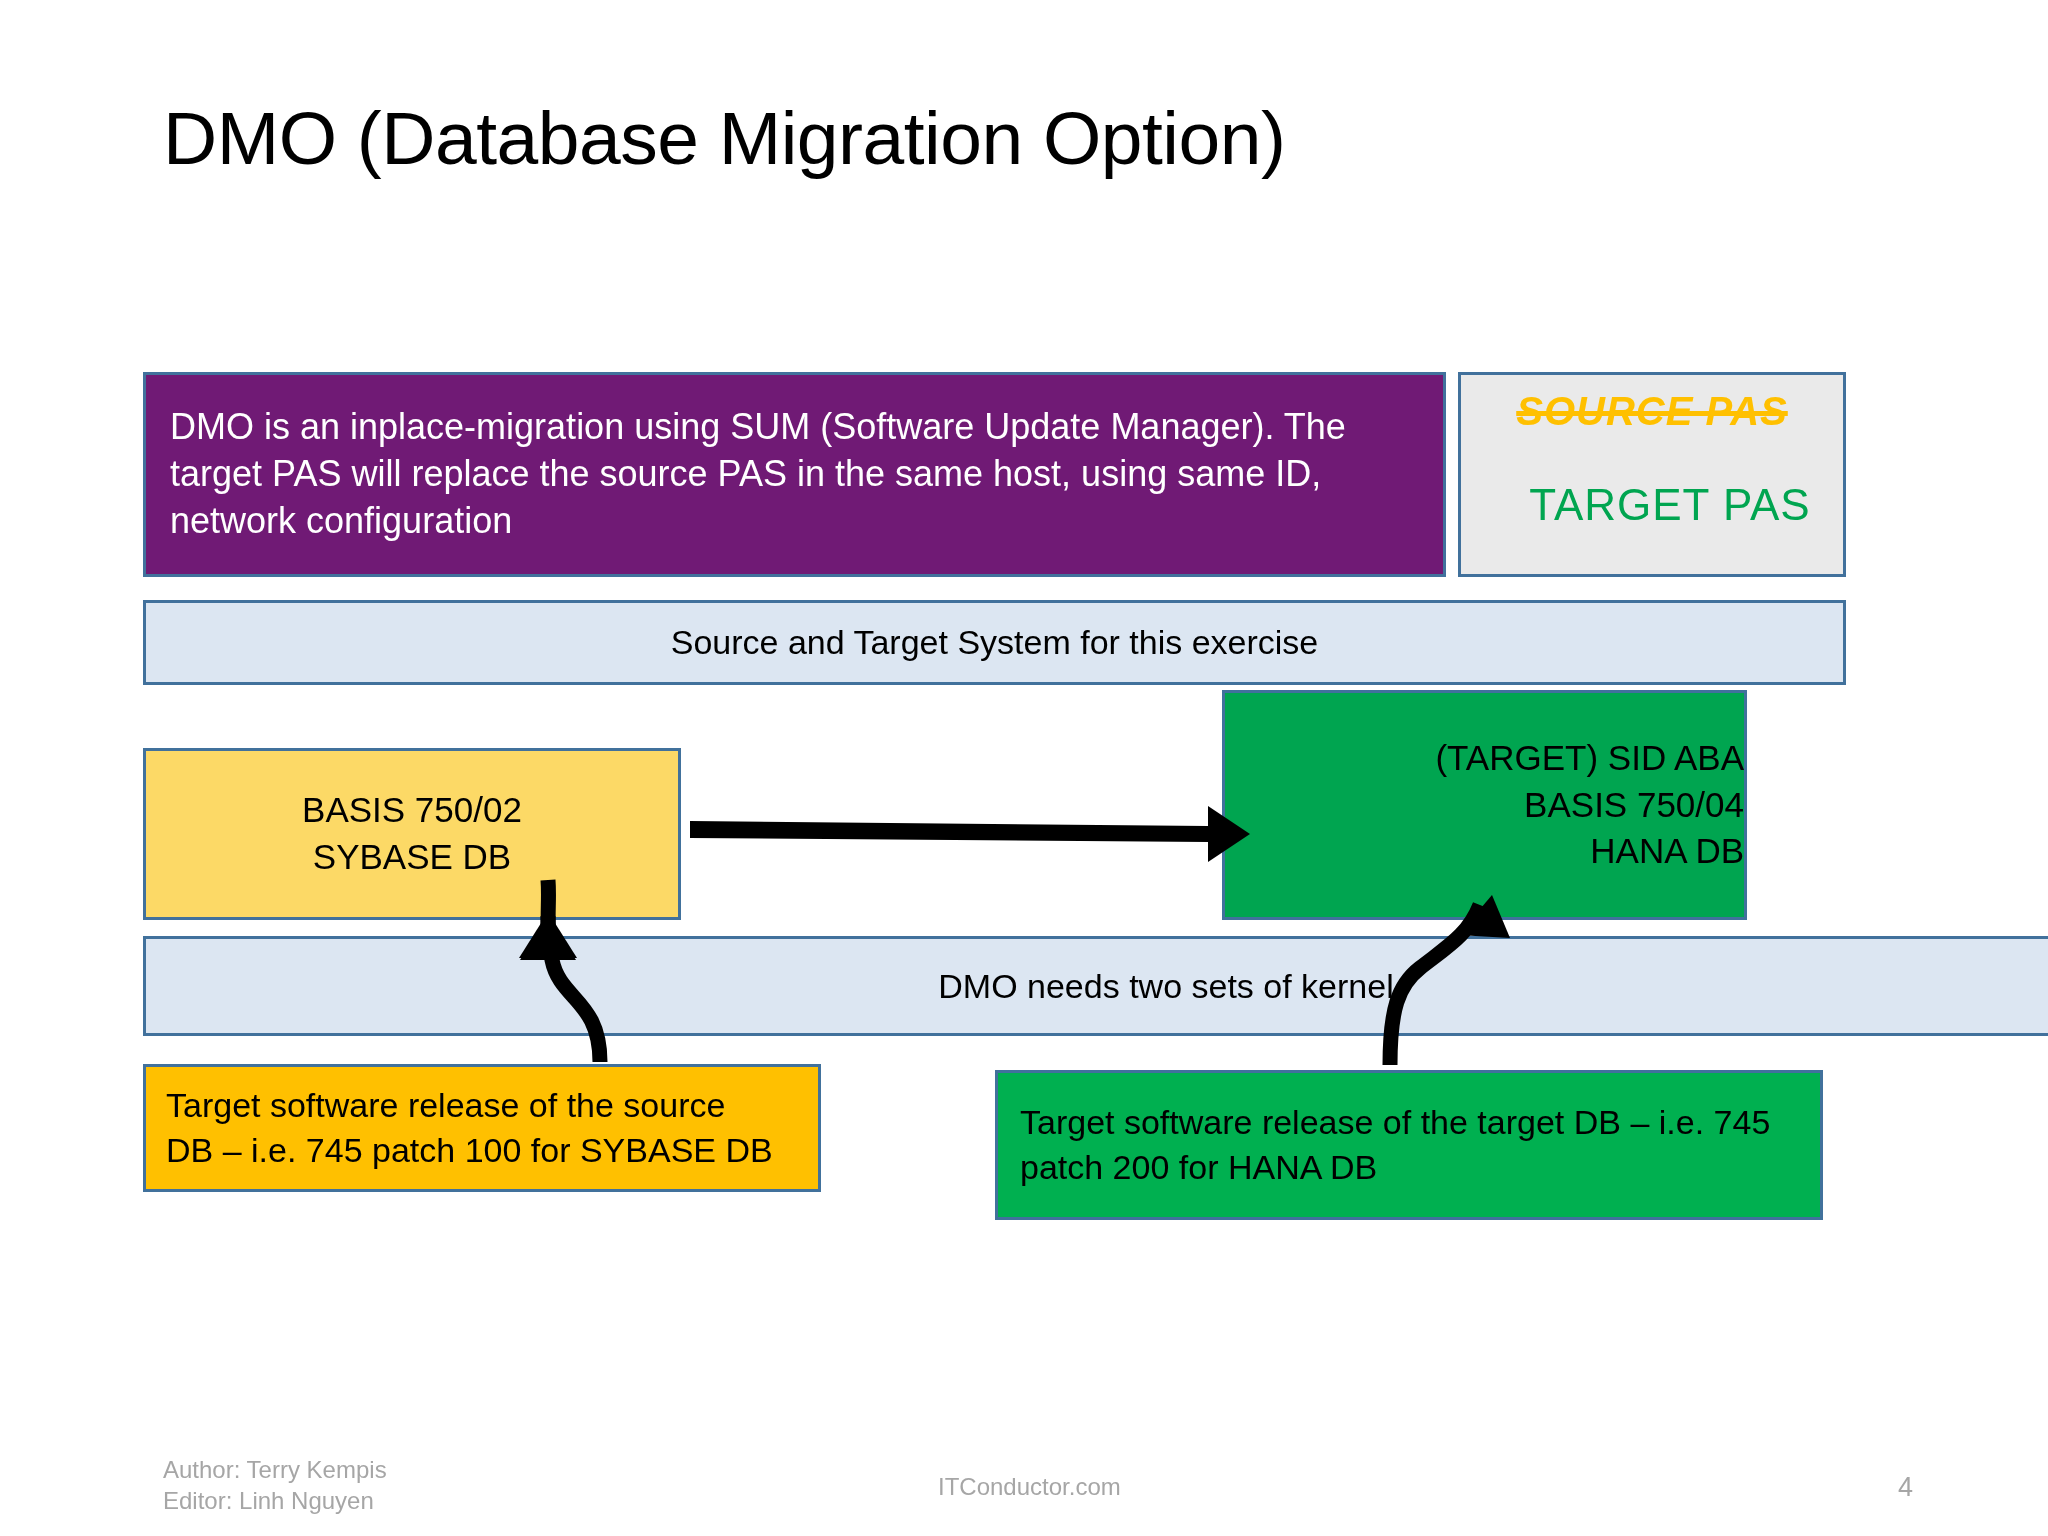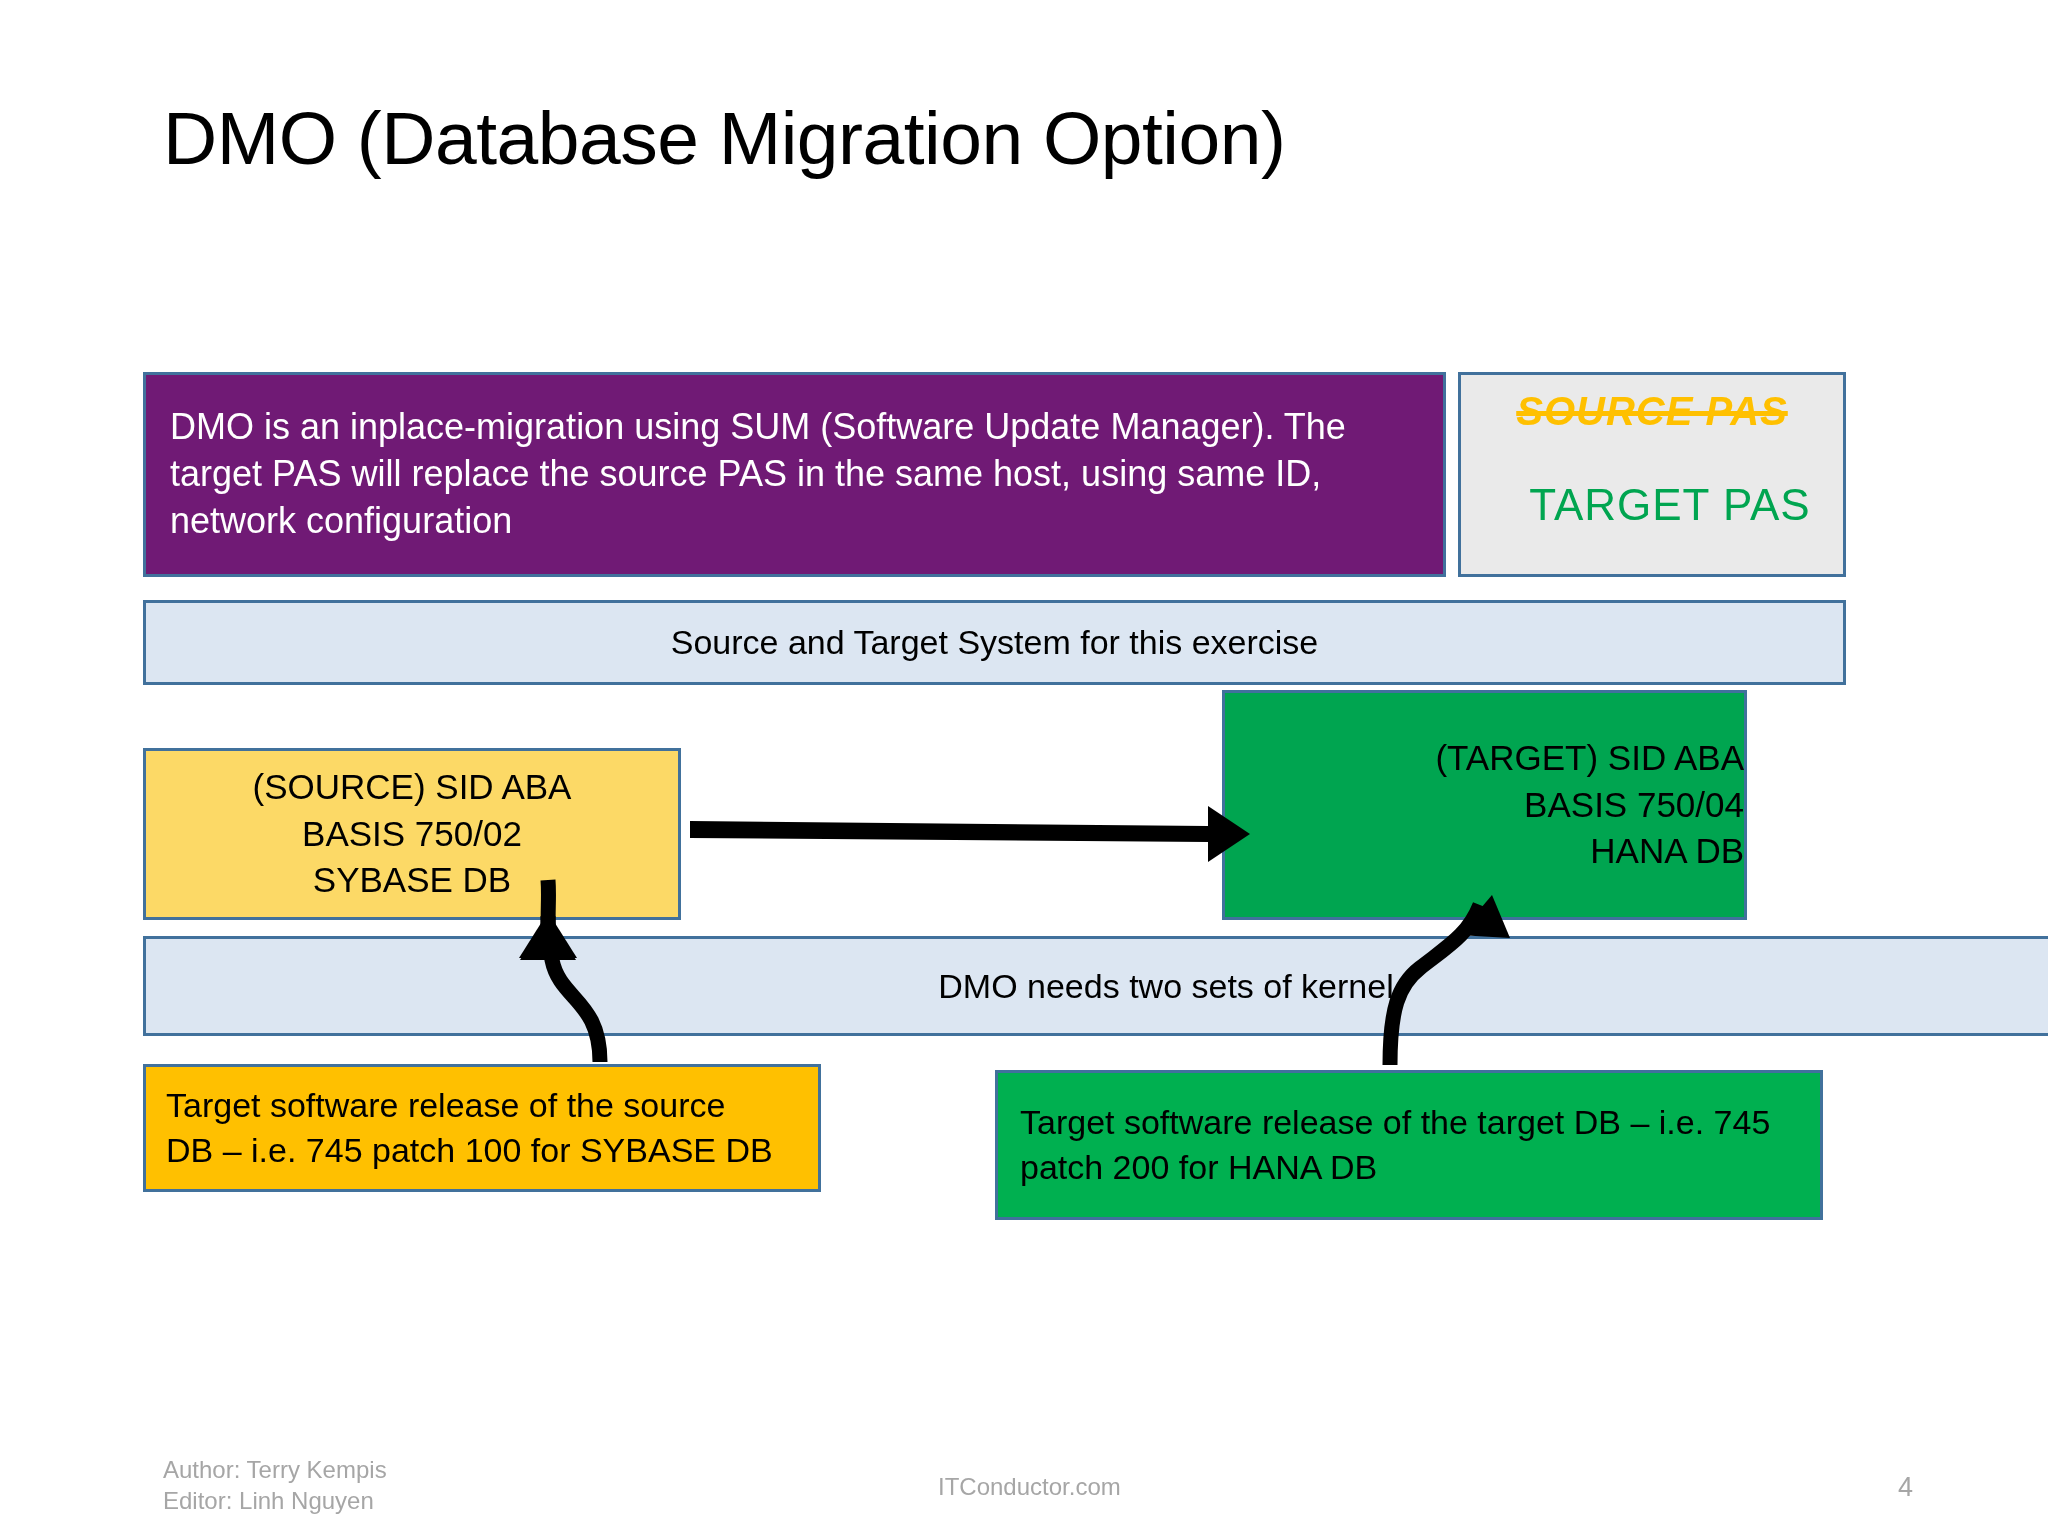--- a/index.html
+++ b/index.html
@@ -223,21 +223,20 @@
   <div class="box" id="legend-box">
     <div id="legend-source">SOURCE  PAS</div>
     <div id="legend-target">TARGET PAS</div>
   </div>
 
   <div class="band" id="band-top">
     <span>Source and Target System for this exercise</span>
   </div>
 
   <div class="box" id="source-box">
-    <span class="line">(SOURCE) SID ABA</span>
     <span class="line">BASIS 750/02</span>
     <span class="line">SYBASE DB</span>
   </div>
 
   <div class="box" id="target-box">
     <span class="line">(TARGET) SID ABA</span>
     <span class="line">BASIS 750/04</span>
     <span class="line">HANA DB</span>
   </div>
 

